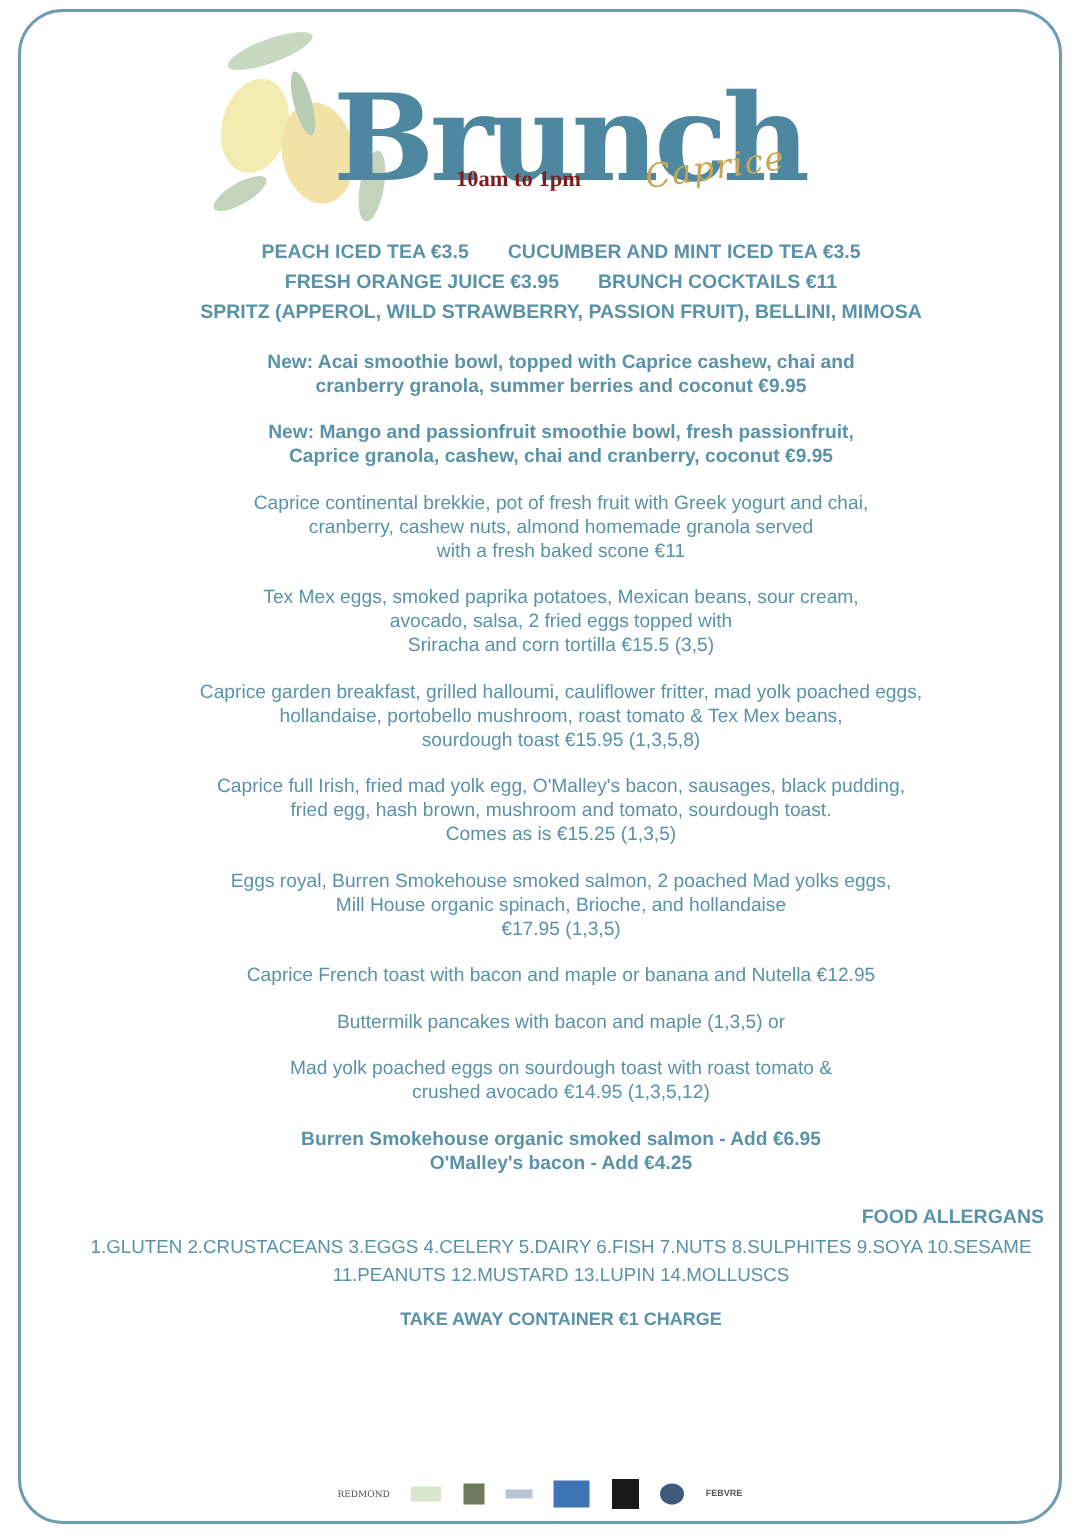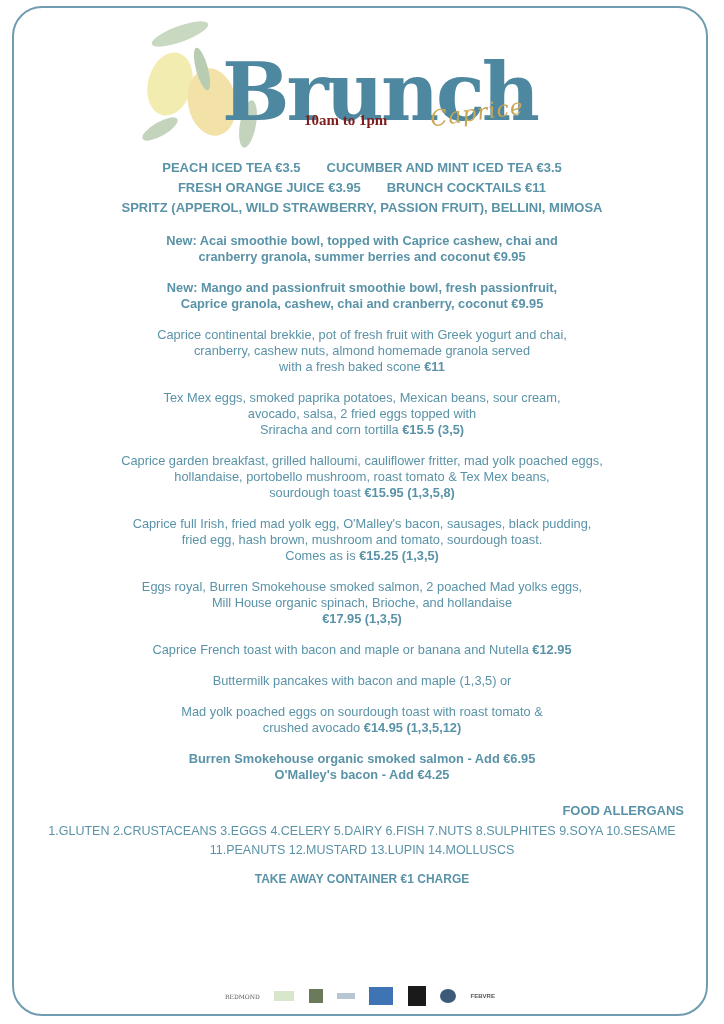--- a/index.html
+++ b/index.html
@@ -8,25 +8,25 @@
   .frame { position:absolute; left:12px; top:6px; width:696px; height:1010px;
            border:2px solid #6f9cb0; border-radius:30px; box-sizing:border-box; }
   .header { position:absolute; left:140px; top:14px; width:440px; height:140px; }
   .lemons { position:absolute; left:0; top:0; width:140px; height:140px; }
   .title { position:absolute; left:82px; top:18px; font-family:"DejaVu Serif", serif;
            font-weight:bold; font-size:80px; letter-spacing:-3px; color:#4d88a0; line-height:1;margin-top:20px; }
   .hours { position:absolute; left:164px; top:98px; font-family:Liberation Serif, serif;
            font-weight:bold; font-size:15px; color:#7f1d1d; }
   .script { position:absolute; left:290px; top:86px; font-family:"DejaVu Serif", serif;
             font-style:italic; font-size:22px; color:#c9a653; transform:rotate(-8deg); letter-spacing:1px; }
-  .content { position:absolute; left:40px; top:158px; width:644px; text-align:center; }
+  .content { position:absolute; left:52px; top:158px; width:644px; text-align:center; }
   .drinks { font-weight:bold; font-size:13px; line-height:20px; color:#5a93a8; }
   .drinks span.gap { display:inline-block; width:26px; }
   .item { font-size:12.8px; line-height:16px; color:#5a93a8; margin-top:15px; }
-  .item b { font-weight:bold; }
+  .item b { font-weight:normal; }
   .bold { font-weight:bold; }
   .allergen-title { font-weight:bold; font-size:13px; margin-top:20px;text-align:right; }
   .allergen-list { font-size:12.5px; line-height:19px; margin-top:4px; }
   .note { font-weight:bold; font-size:12px; line-height:14px; margin-top:12px; }
   .logos { position:absolute; left:225px; top:985px; width:270px; height:22px;
            display:flex; align-items:center; justify-content:space-between; }
   .logo { font-size:6px; color:#555; }
 </style>
 </head>
 <body>

